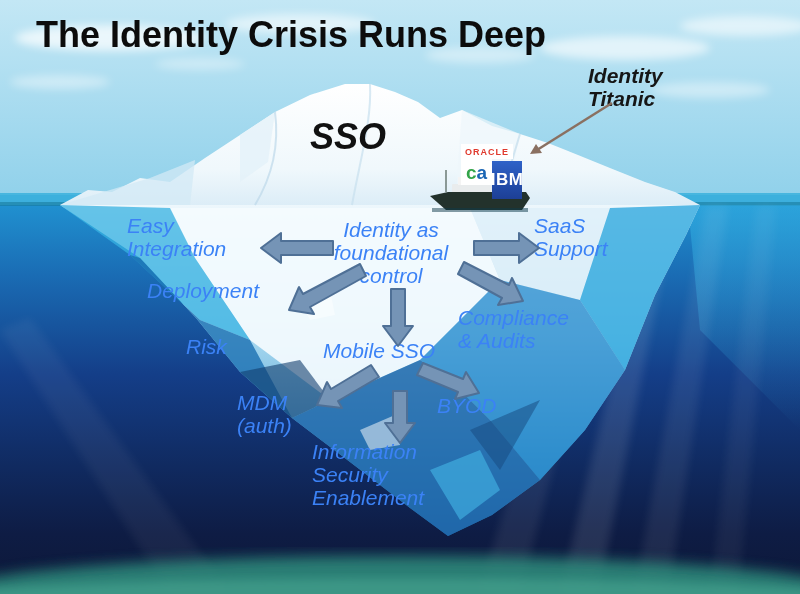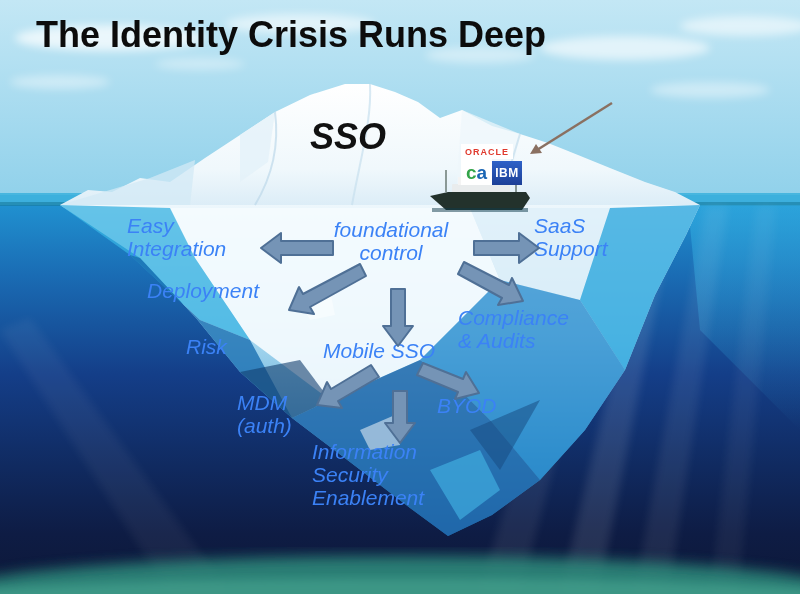--- a/index.html
+++ b/index.html
@@ -26,23 +26,23 @@
   .titanic{position:absolute;z-index:20;left:588px;top:64px;
     font-weight:bold;font-style:italic;font-size:21px;line-height:23px;color:#161616;}
   .center-lbl{left:316px;top:218px;width:150px;text-align:center;white-space:nowrap;}
   .logo{position:absolute;z-index:15;display:flex;align-items:center;justify-content:center;box-sizing:border-box;}
   .logo-oracle{left:461px;top:144px;width:52px;height:15px;background:#fff;
     color:#e0392d;font-weight:bold;font-size:9px;letter-spacing:1px;}
   .logo-ca{left:461px;top:159px;width:31px;height:26px;background:#fff;
     font-weight:bold;font-size:19px;line-height:1;}
   .logo-ca .c{color:#33a44a;}
   .logo-ca .a{color:#1b66b4;}
-  .logo-ibm{left:492px;top:161px;width:30px;height:24px;
+  .logo-ibm{left:492px;top:161px;width:30px;height:38px;
     background:linear-gradient(#2e62c8,#1d3f96);
-    color:#fff;font-weight:bold;font-size:12px;letter-spacing:.5px;}
+    color:#fff;font-weight:bold;font-size:17px;letter-spacing:.5px;}
 </style>
 </head>
 <body>
 
 <div class="stage">
 
   <svg class="scene" viewBox="0 0 800 594">
     <defs>
       <linearGradient id="skyG" x1="0" y1="0" x2="0" y2="1">
         <stop offset="0" stop-color="#c3e7f5"></stop>
@@ -144,34 +144,39 @@
       <rect x="498" y="177" width="14" height="8" fill="#eef0f1"></rect>
       <polygon points="430,196 448,192 526,192 530,198 522,210 446,210" fill="#23322c"></polygon>
       <rect x="432" y="208" width="96" height="4" fill="#0d3a4a" opacity=".5"></rect>
     </g>
   </svg>
 
   <div class="title">The Identity Crisis Runs Deep</div>
 
   <div class="sso">SSO</div>
 
+  <div class="titanic">
+    <div>Identity</div>
+    <div>Titanic</div>
+  </div>
 
   <div class="logo logo-oracle">ORACLE</div>
   <div class="logo logo-ca">
       <span class="c">c</span>
       <span class="a">a</span>
     </div>
   <div class="logo logo-ibm">IBM</div>
 
   <div class="lbl" style="left:127px;top:214px">
     <div>Easy</div>
     <div class="b">Integration</div>
   </div>
 
   <div class="lbl center-lbl b">
+    <div>Identity as</div>
     <div>foundational</div>
     <div>control</div>
   </div>
 
   <div class="lbl" style="left:534px;top:214px">
     <div class="b">SaaS</div>
     <div>Support</div>
   </div>
 
   <div class="lbl" style="left:147px;top:279px">

